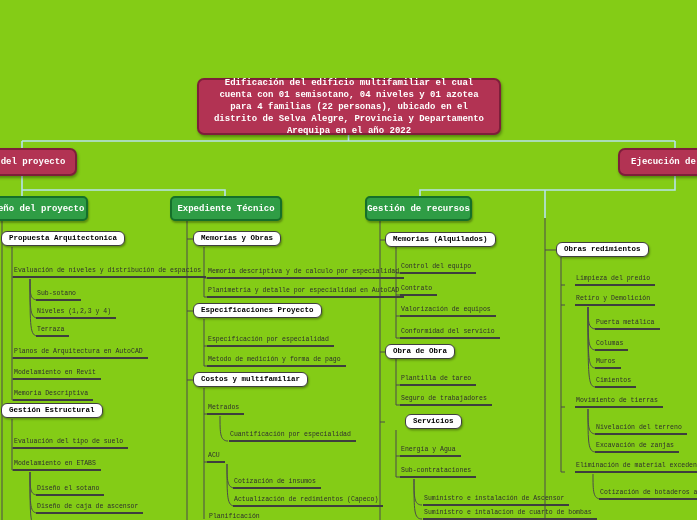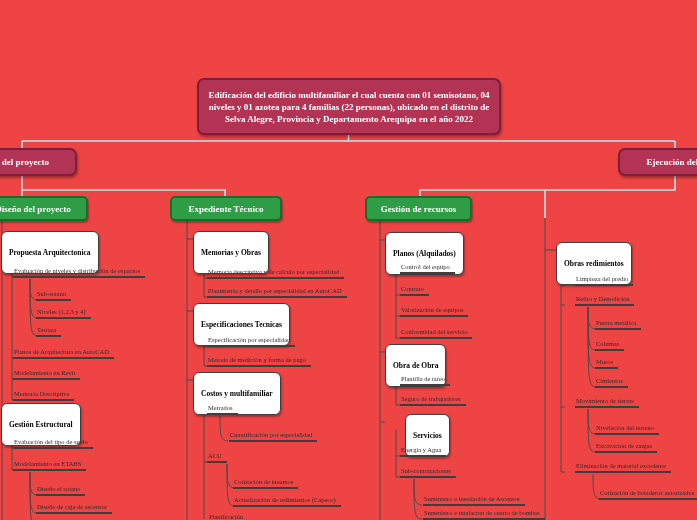--- a/index.html
+++ b/index.html
@@ -1,36 +1,36 @@
 <!DOCTYPE html>
 <html><head>
 <meta charset="utf-8">
 <style>
   html,body{margin:0;padding:0;background:#fff;}
   .canvas{
     position:relative;width:697px;height:520px;overflow:hidden;
-    background:#ef4444;font-family:Liberation Serif, serif;
+    background:#84cc16;font-family:Liberation Mono, monospace;
   }
   .wires{position:absolute;left:0;top:0;}
   .node{position:absolute;box-sizing:border-box;display:flex;align-items:center;justify-content:center;}
   .branch{
     background:#b23353;border:2px solid #7d1f3a;border-radius:7px;
     color:#fff;font-weight:bold;font-size:9px;line-height:12px;text-align:center;
     padding:3px 8px;box-shadow:1px 2px 3px rgba(0,0,0,.35);white-space:nowrap;
   }
   .branch.title{white-space:normal;}
   .topic{
     background:#2f9d45;border:2px solid #156f2a;border-radius:5px;
     color:#fff;font-weight:bold;font-size:9px;text-align:center;
     padding:2px 8px;box-shadow:1px 2px 2px rgba(0,0,0,.3);white-space:nowrap;
   }
   .box{
     background:#fff;border:1.5px solid #3f3f3f;border-radius:6px;
     color:#000;font-weight:bold;font-size:7.5px;line-height:9px;
-    padding:16px 7px;box-shadow:1px 1.5px 2px rgba(0,0,0,.3);white-space:nowrap;
+    padding:2px 7px;box-shadow:1px 1.5px 2px rgba(0,0,0,.3);white-space:nowrap;
   }
   .leaf{
     position:absolute;font-size:6.5px;line-height:8px;color:#2e2e2e;
     padding:0 5px 1px 1px;border-bottom:2px solid #3e3e3e;white-space:nowrap;
   }
 </style>
 </head>
 <body>
 
 <div class="canvas">
@@ -134,32 +134,32 @@
   <div class="leaf" style="left:13px;top:390px">Memoria Descriptiva</div>
   <div class="node box" style="left:1px;top:403px">Gestión Estructural</div>
   <div class="leaf" style="left:13px;top:438px">Evaluación del tipo de suelo</div>
   <div class="leaf" style="left:13px;top:460px">Modelamiento en ETABS</div>
   <div class="leaf" style="left:36px;top:485px">Diseño el sotano</div>
   <div class="leaf" style="left:36px;top:503px">Diseño de caja de ascensor</div>
 
   <div class="node box" style="left:193px;top:231px">Memorias y Obras</div>
   <div class="leaf" style="left:207px;top:268px">Memoria descriptiva y de calculo por especialidad</div>
   <div class="leaf" style="left:207px;top:287px">Planimetria y detalle por especialidad en AutoCAD</div>
-  <div class="node box" style="left:193px;top:303px">Especificaciones Tecnicas</div>
+  <div class="node box" style="left:193px;top:303px">Especificaciones Proyecto</div>
   <div class="leaf" style="left:207px;top:336px">Especificación por especialidad</div>
   <div class="leaf" style="left:207px;top:356px">Metodo de medición y forma de pago</div>
   <div class="node box" style="left:193px;top:372px">Costos y multifamiliar</div>
   <div class="leaf" style="left:207px;top:404px">Metrados</div>
   <div class="leaf" style="left:229px;top:431px">Cuantificación por especialidad</div>
   <div class="leaf" style="left:207px;top:452px">ACU</div>
   <div class="leaf" style="left:233px;top:478px">Cotización de insumos</div>
   <div class="leaf" style="left:233px;top:496px">Actualización de redimientos (Capeco)</div>
   <div class="leaf" style="left:208px;top:513px">Planificación</div>
 
-  <div class="node box" style="left:385px;top:232px">Planos (Alquilados)</div>
+  <div class="node box" style="left:385px;top:232px">Memorias (Alquilados)</div>
   <div class="leaf" style="left:400px;top:263px">Control del equipo</div>
   <div class="leaf" style="left:400px;top:285px">Contrato</div>
   <div class="leaf" style="left:400px;top:306px">Valorización de equipos</div>
   <div class="leaf" style="left:400px;top:328px">Conformidad del servicio</div>
   <div class="node box" style="left:385px;top:344px">Obra de Obra</div>
   <div class="leaf" style="left:400px;top:375px">Plantilla de tareo</div>
   <div class="leaf" style="left:400px;top:395px">Seguro de trabajadores</div>
   <div class="node box" style="left:405px;top:414px">Servicios</div>
   <div class="leaf" style="left:400px;top:446px">Energía y Agua</div>
   <div class="leaf" style="left:400px;top:467px">Sub-contrataciones</div>

